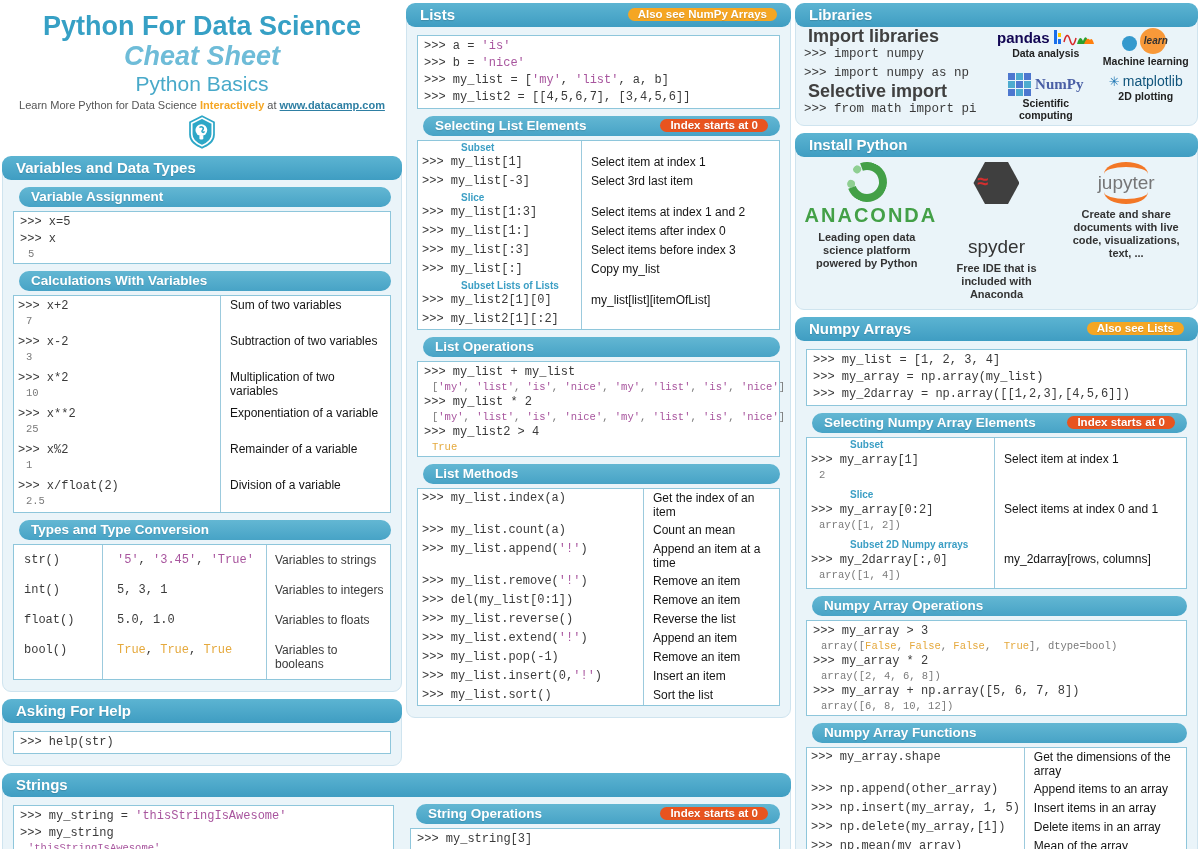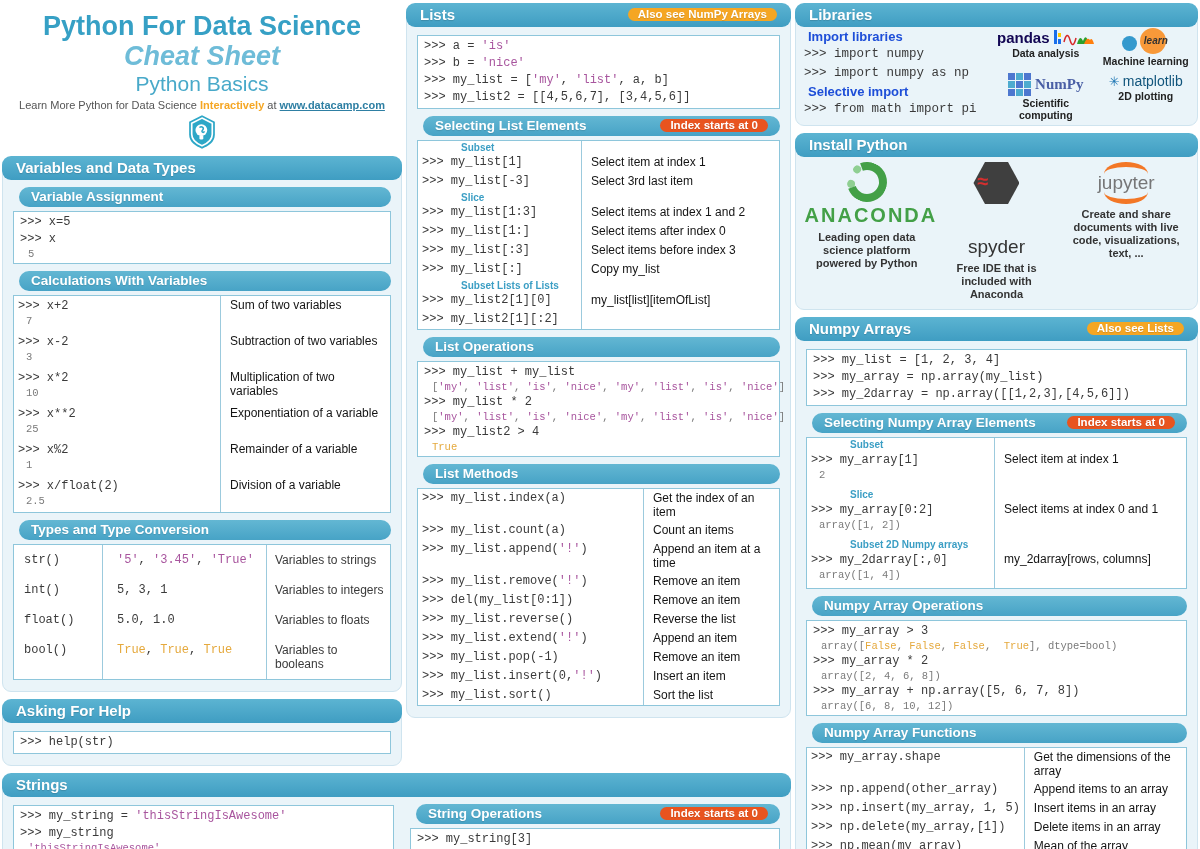--- a/index.html
+++ b/index.html
@@ -45,22 +45,22 @@
   .badge-red { background:#e8541f; }
 
   
   .line-box, .grid-box { background:#fff; border:1px solid #8ec6db;
       margin:4px 8px 7px; font-family:"Liberation Mono","DejaVu Sans Mono",monospace;
       font-size:12px; color:#3a3a3a; }
   .line-box { padding:2px 6px; }
   .grid-box { display:grid; }
   .code-line { white-space:pre; line-height:17px; }
   .out-line  { white-space:pre; line-height:13px; font-size:10.5px; color:#7a7a7a; padding-left:8px; }
-  .h-line { font-family:"Liberation Sans",sans-serif; font-weight:bold; color:#1d4ed8;
-      font-size:13px; line-height:17px; padding-left:4px; }
+  .h-line { font-family:"Liberation Sans",sans-serif; font-weight:bold; color:#404040;
+      font-size:18px; line-height:17px; padding-left:4px; }
   .str  { color:#a8559e; }
   .bool { color:#e5a93d;text-align:center; }
   .code-cell { padding:1px 4px; }
   .desc-cell { border-left:1px solid #9ccadd; padding:2px 4px 2px 9px;
       font-family:"Liberation Sans",sans-serif; font-size:12px; color:#141414; }
   .g-head { font-family:"Liberation Sans",sans-serif; font-weight:bold; color:#3b9ec4;
       font-size:10px; padding:1px 0 0 7px;margin-left:36px; }
   .cols-calc  { grid-template-columns:1fr 170px; }
   .cols-lsel  { grid-template-columns:1fr 198px; }
   .cols-lmeth { grid-template-columns:1fr 136px; }
@@ -303,21 +303,21 @@
           <span>List Methods</span>
         </div>
         <div class="grid-box cols-lmeth">
             <div class="code-cell">
               <div class="code-line">&gt;&gt;&gt; my_list.index(a)</div>
             </div>
             <div class="desc-cell">Get the index of an item</div>
             <div class="code-cell">
               <div class="code-line">&gt;&gt;&gt; my_list.count(a)</div>
             </div>
-            <div class="desc-cell">Count an items</div>
+            <div class="desc-cell">Count an mean</div>
             <div class="code-cell">
               <div class="code-line">&gt;&gt;&gt; my_list.append(<span class="str">'!'</span>)</div>
             </div>
             <div class="desc-cell">Append an item at a time</div>
             <div class="code-cell">
               <div class="code-line">&gt;&gt;&gt; my_list.remove(<span class="str">'!'</span>)</div>
             </div>
             <div class="desc-cell">Remove an item</div>
             <div class="code-cell">
               <div class="code-line">&gt;&gt;&gt; del(my_list[0:1])</div>

